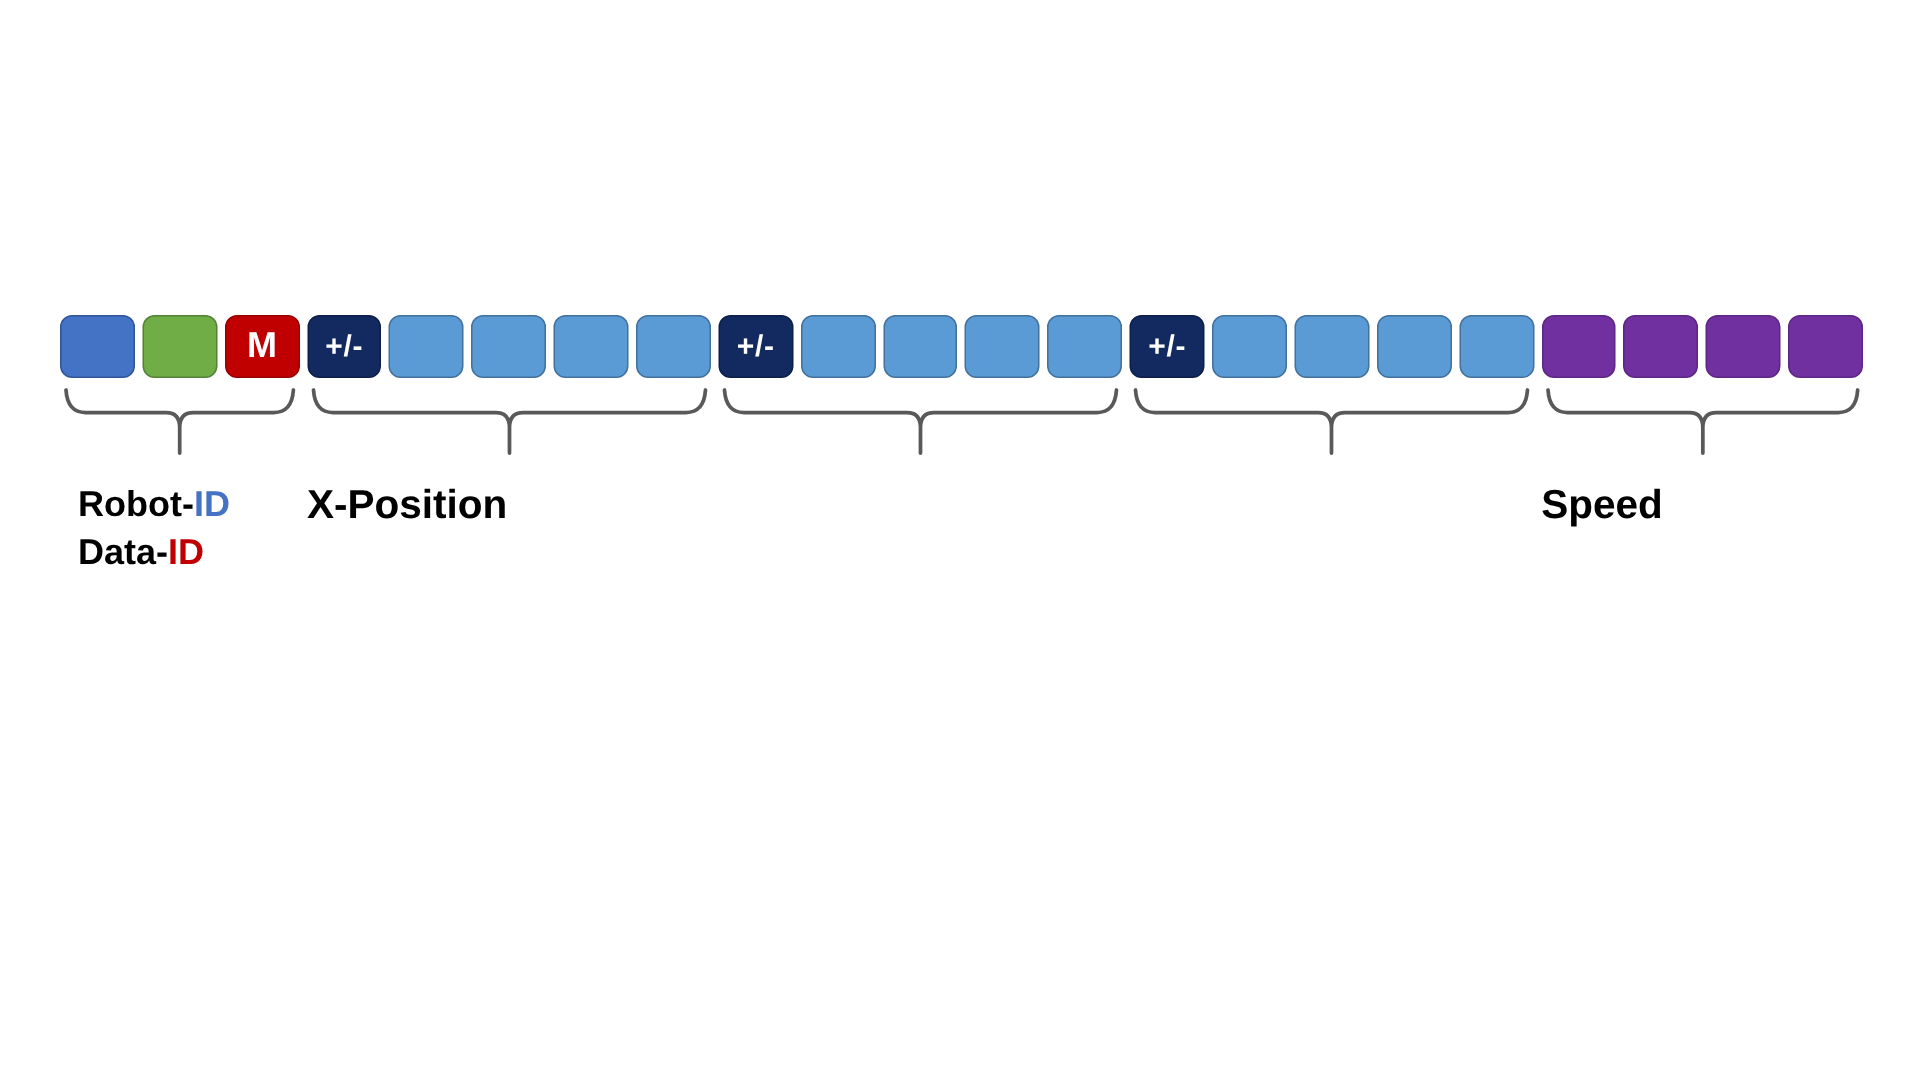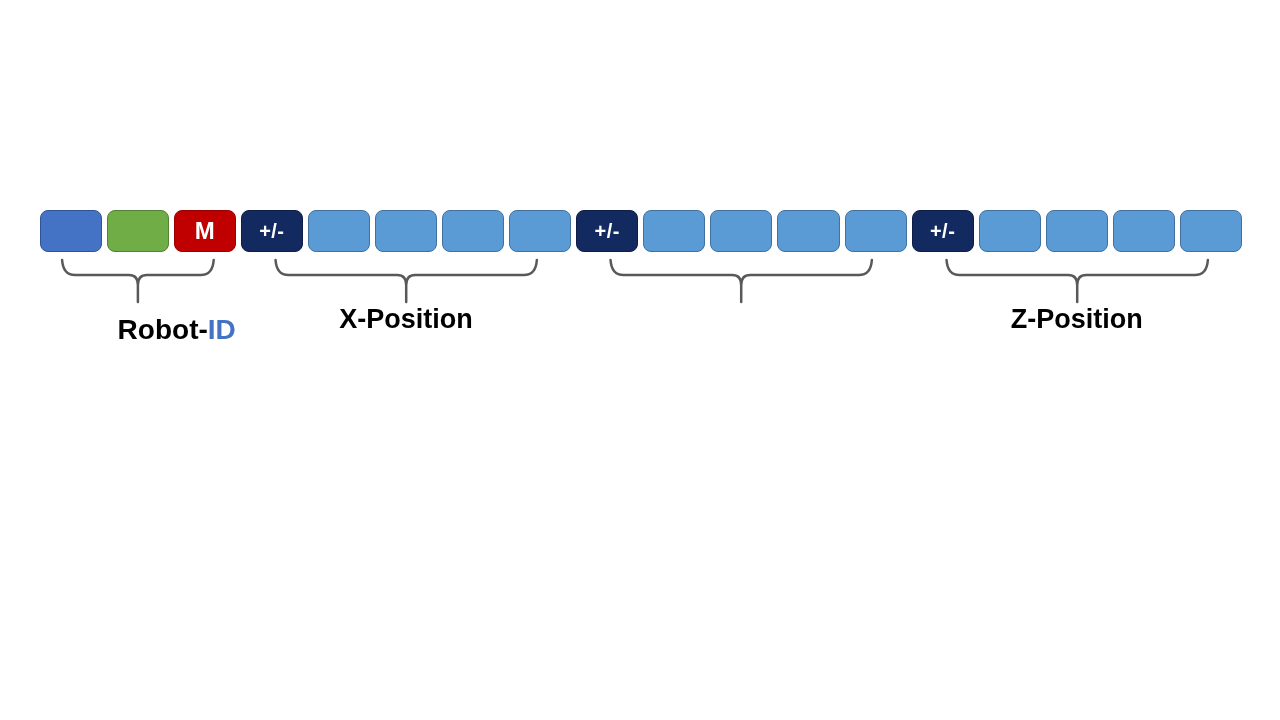--- a/index.html
+++ b/index.html
@@ -47,50 +47,50 @@
   }
   .block.block-m { font-size: 24px; letter-spacing: 0; }
   svg.brace {
     display: block;
     width: 100%;
     height: 45px;
     margin-top: 7px;
     overflow: visible;
   }
   .label {
+    margin-top: 17px;
     font-weight: bold;
     font-size: 27px;
     color: #000000;
-    text-align: center;
     white-space: nowrap;
   }
   .label-multiline {
-    text-align: right;
-    font-size: 28px;
+    text-align: left;
+    font-size: 24px;
     line-height: 32px;
-    margin-top: 10px;
     padding-left: 12px;
   }
 </style>
 </head>
 <body>
 
 <div class="canvas">
   <div class="packet-row">
       <div class="group" style="flex-grow: 32;">
         <div class="blocks">
           <div class="block" style="background: rgb(68, 114, 196); border-color: rgb(47, 85, 151);"></div>
           <div class="block" style="background: rgb(112, 173, 71); border-color: rgb(83, 129, 53);"></div>
           <div class="block block-m" style="background: rgb(192, 0, 0); border-color: rgb(153, 0, 0);">M</div>
         </div>
         <svg class="brace" viewBox="0 0 159.59375 45">
           <path d="M 4 1 Q 5 16 17 16 L 70.796875 16 Q 79.796875 16 79.796875 26 L 79.796875 43 M 155.59375 1 Q 154.59375 16 142.59375 16 L 88.796875 16 Q 79.796875 16 79.796875 26" fill="none" stroke="#595959" stroke-width="2.5" stroke-linecap="round"></path>
         </svg>
         <div class="label label-multiline">
           <div><span>Robot-</span><span style="color: rgb(68, 114, 196);">ID</span></div>
+          <div><span>Data-</span><span style="color: rgb(192, 0, 0);">ID</span></div>
         </div>
       </div>
       <div class="group" style="flex-grow: 54;">
         <div class="blocks">
           <div class="block" style="background: rgb(19, 42, 96); border-color: rgb(13, 31, 73);">+/-</div>
           <div class="block" style="background: rgb(91, 155, 213); border-color: rgb(65, 113, 156);"></div>
           <div class="block" style="background: rgb(91, 155, 213); border-color: rgb(65, 113, 156);"></div>
           <div class="block" style="background: rgb(91, 155, 213); border-color: rgb(65, 113, 156);"></div>
           <div class="block" style="background: rgb(91, 155, 213); border-color: rgb(65, 113, 156);"></div>
         </div>
@@ -115,16 +115,27 @@
         <div class="blocks">
           <div class="block" style="background: rgb(19, 42, 96); border-color: rgb(13, 31, 73);">+/-</div>
           <div class="block" style="background: rgb(91, 155, 213); border-color: rgb(65, 113, 156);"></div>
           <div class="block" style="background: rgb(91, 155, 213); border-color: rgb(65, 113, 156);"></div>
           <div class="block" style="background: rgb(91, 155, 213); border-color: rgb(65, 113, 156);"></div>
           <div class="block" style="background: rgb(91, 155, 213); border-color: rgb(65, 113, 156);"></div>
         </div>
         <svg class="brace" viewBox="0 0 269.3125 45">
           <path d="M 4 1 Q 5 16 17 16 L 125.65625 16 Q 134.65625 16 134.65625 26 L 134.65625 43 M 265.3125 1 Q 264.3125 16 252.3125 16 L 143.65625 16 Q 134.65625 16 134.65625 26" fill="none" stroke="#595959" stroke-width="2.5" stroke-linecap="round"></path>
         </svg>
-        <div class="label">Z-Position</div>
+      </div>
+      <div class="group" style="flex-grow: 43;">
+        <div class="blocks">
+          <div class="block" style="background: rgb(112, 48, 160); border-color: rgb(93, 38, 132);"></div>
+          <div class="block" style="background: rgb(112, 48, 160); border-color: rgb(93, 38, 132);"></div>
+          <div class="block" style="background: rgb(112, 48, 160); border-color: rgb(93, 38, 132);"></div>
+          <div class="block" style="background: rgb(112, 48, 160); border-color: rgb(93, 38, 132);"></div>
+        </div>
+        <svg class="brace" viewBox="0 0 214.453125 45">
+          <path d="M 4 1 Q 5 16 17 16 L 98.2265625 16 Q 107.2265625 16 107.2265625 26 L 107.2265625 43 M 210.453125 1 Q 209.453125 16 197.453125 16 L 116.2265625 16 Q 107.2265625 16 107.2265625 26" fill="none" stroke="#595959" stroke-width="2.5" stroke-linecap="round"></path>
+        </svg>
+        <div class="label">Speed</div>
       </div>
     </div>
 </div>
 
 </body></html>

